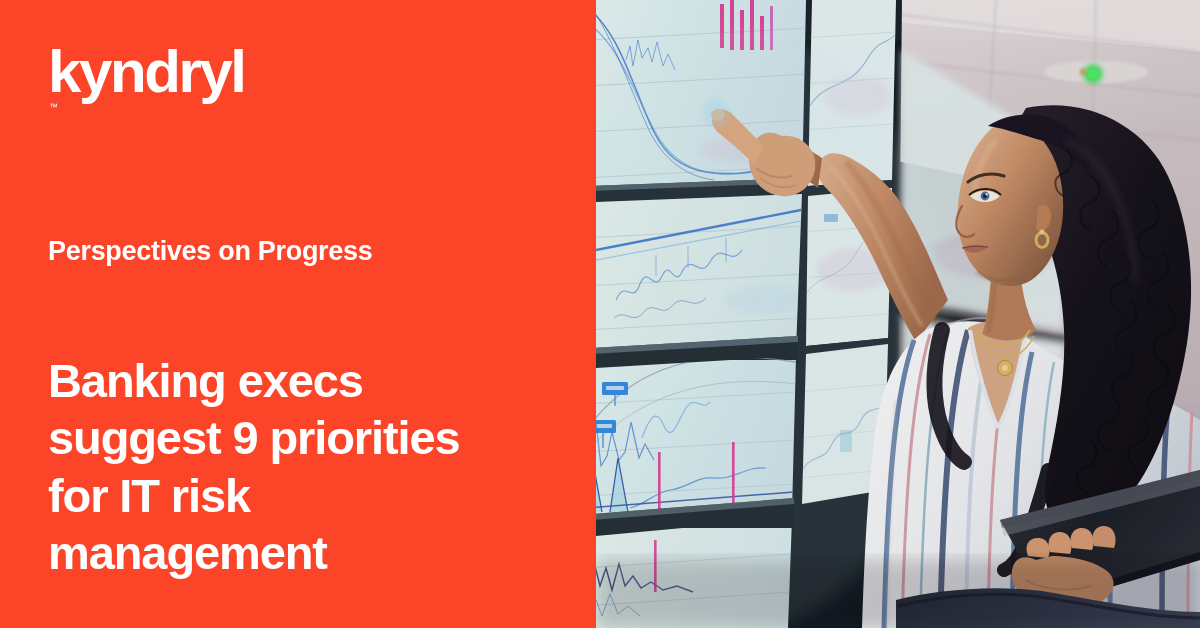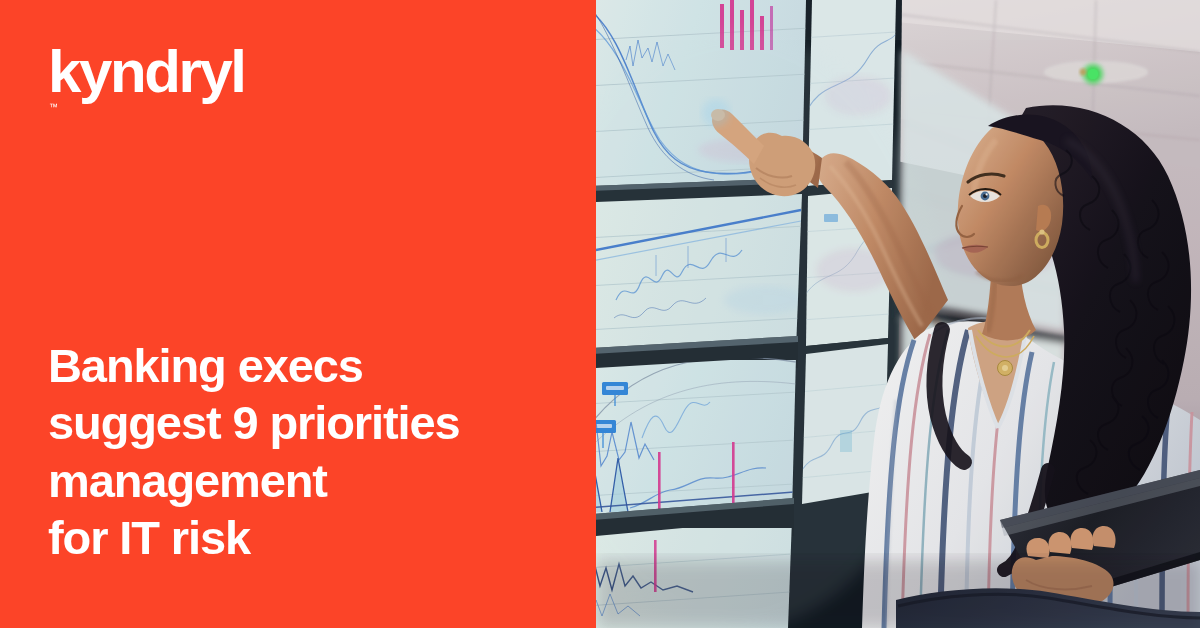--- a/index.html
+++ b/index.html
@@ -57,21 +57,21 @@
     font-size:27px;
     font-weight:700;
     color:#ffffff;
     letter-spacing:-0.3px;
     line-height:1.2;
     white-space:nowrap;
   }
 
   .headline {
     position:absolute;
-    left:48px; top:337px;
+    left:48px; top:352px;
     width:520px;
     font-size:47px;
     font-weight:700;
     color:#ffffff;
     line-height:1.22;
     letter-spacing:-1.1px;
   }
   .headline span { display:block; white-space:nowrap; }
 
   
@@ -89,26 +89,27 @@
 
 <div class="banner">
 
   <div class="left-panel">
 
     <div class="logo-wrap">
       <span class="logo-mark">kyndryl</span>
       <span class="logo-tm">™</span>
     </div>
 
+    <div class="eyebrow">Perspectives on Progress</div>
 
     <div class="headline">
       <span>Banking execs</span>
       <span>suggest 9 priorities</span>
+      <span>for IT risk</span>
       <span>management</span>
-      <span>for IT risk</span>
     </div>
   </div>
 
   <div class="photo">
     <svg viewBox="0 0 604 628" xmlns="http://www.w3.org/2000/svg" role="img" aria-label="office data wall">
       <defs>
         <linearGradient id="gScreen" x1="0" y1="0" x2="1" y2="0.3">
           <stop offset="0" stop-color="#e8f6f4"></stop>
           <stop offset="0.45" stop-color="#d9eef1"></stop>
           <stop offset="1" stop-color="#cfe3ea"></stop>

